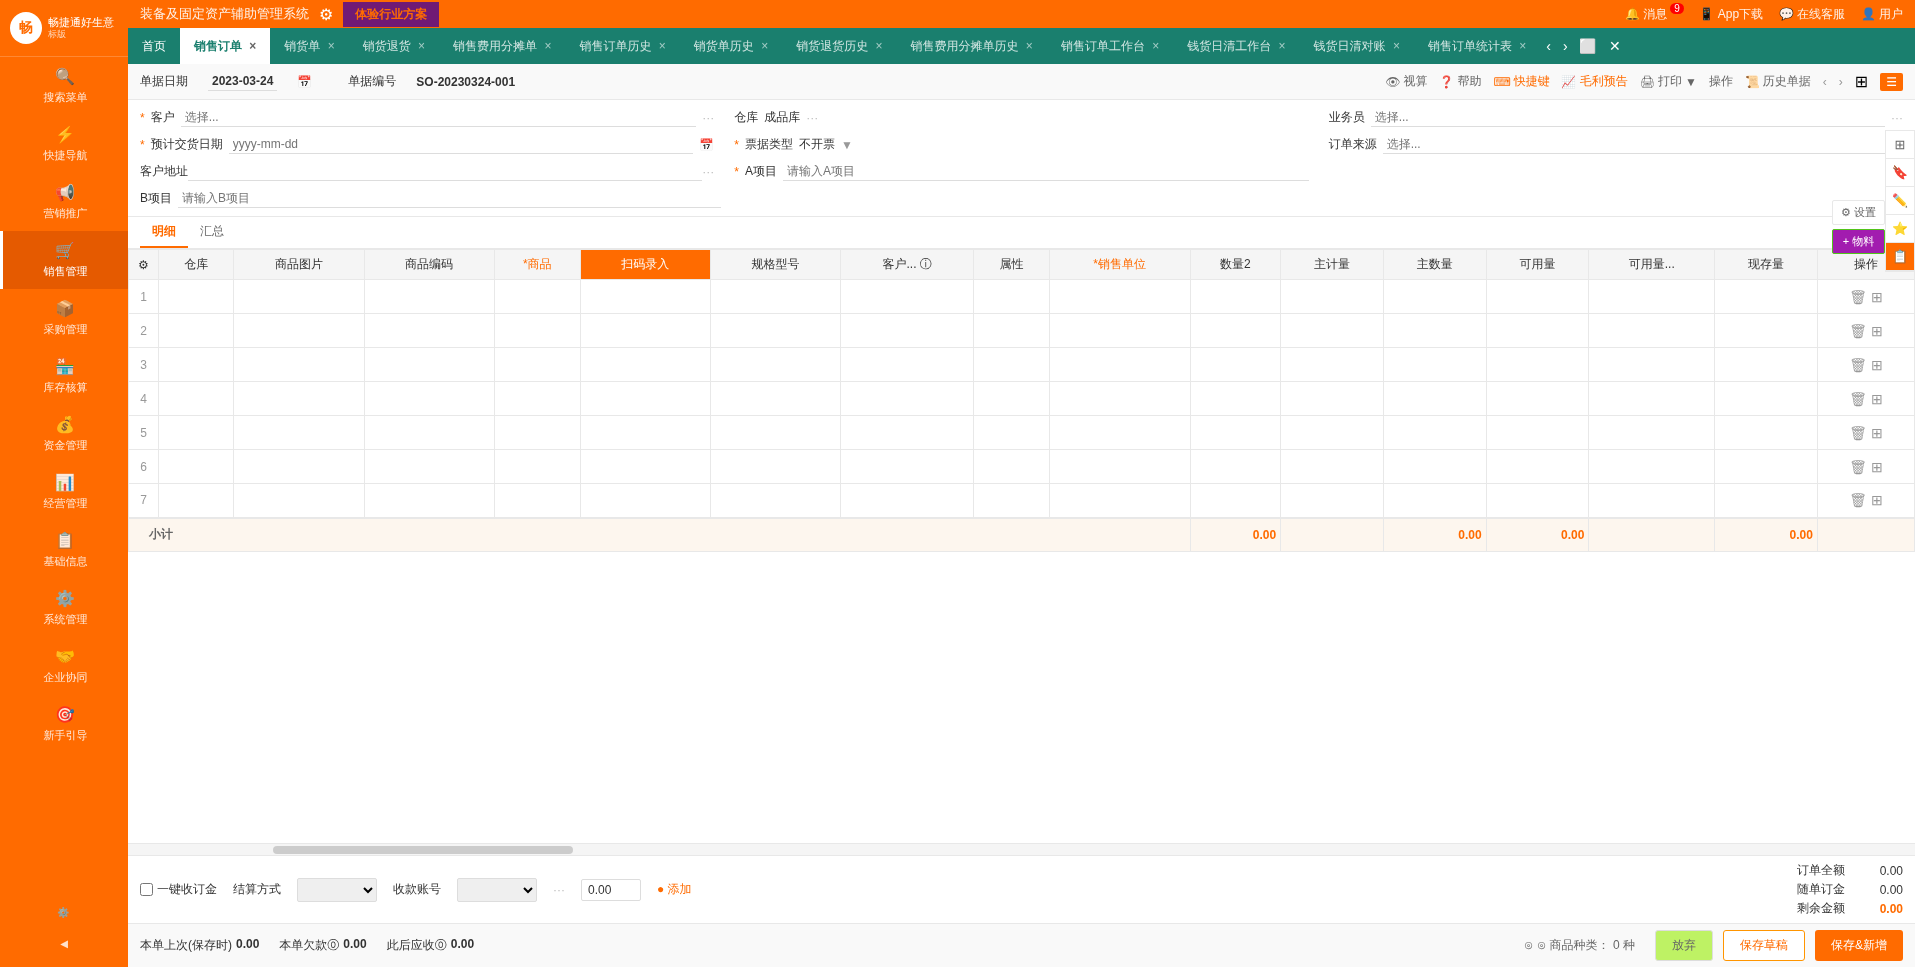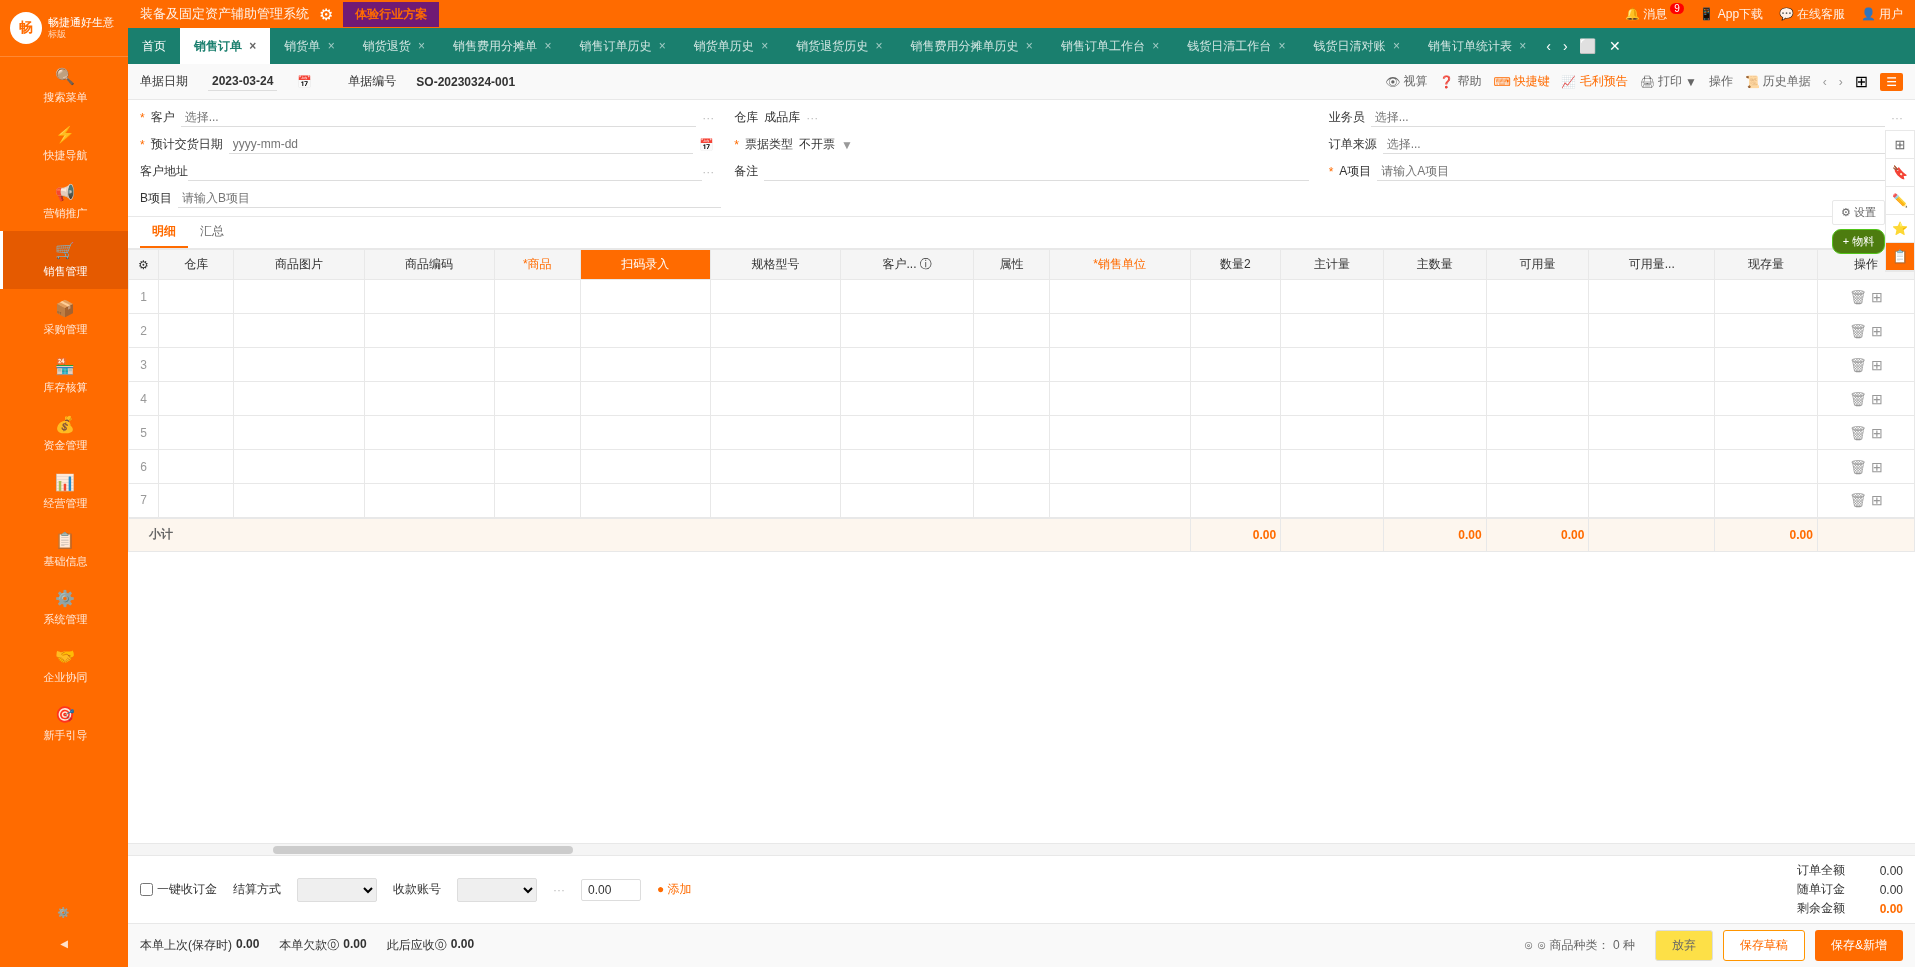--- a/index.html
+++ b/index.html
@@ -137,21 +137,21 @@
     .order-summary-value { color: #333; min-width: 50px; text-align: right; }
     .order-summary-value.highlight { color: #ff6b00; font-weight: bold; }
 
     
     .page-footer {
       display: flex; align-items: center; padding: 6px 12px; border-top: 1px solid #e8e8e8; background: #f9f9f9; gap: 20px;
     }
     .footer-stat { font-size: 12px; color: #333; display: flex; align-items: flex-start; gap: 4px; }
     .footer-stat-num { color: #333; font-weight: bold; }
     .footer-btns { margin-left: auto; display: flex; gap: 10px; }
-    .btn-discard { border: 1px solid #ddd; background: #fde047; padding: 6px 16px; border-radius: 3px; cursor: pointer; font-size: 12px; color: #666; }
+    .btn-discard { border: 1px solid #ddd; background: #bef264; padding: 6px 16px; border-radius: 3px; cursor: pointer; font-size: 12px; color: #666; }
     .btn-save { border: 1px solid #ff9500; background: white; color: #ff6b00; padding: 6px 16px; border-radius: 3px; cursor: pointer; font-size: 12px; }
     .btn-save-new { background: #ff6b00; color: white; padding: 6px 16px; border-radius: 3px; cursor: pointer; font-size: 12px; border: none; }
     .product-count { font-size: 12px; color: #666; }
     .settings-btn {
       background: white; border: 1px solid #e8e8e8; padding: 4px 8px; font-size: 11px; cursor: pointer; border-radius: 2px; color: #666; white-space: nowrap;
     }
     .topbar-app { color: rgba(255,255,255,0.9); font-size: 12px; cursor: pointer; display: flex; align-items: center; gap: 3px; }
 
     
     .th-gear { width: 30px; }
@@ -362,21 +362,21 @@
         </span>
         <span style="cursor:pointer;color:#999;">‹</span>
         <span style="cursor:pointer;color:#999;">›</span>
         <button style="background:none;border:none;cursor:pointer;font-size:16px;">⊞</button>
         <button style="background:#ff6b00;color:white;border:none;padding:2px 6px;cursor:pointer;border-radius:2px;font-size:12px;">☰</button>
       </div>
     </div>
 
     <div style="position:absolute;right:30px;top:200px;display:flex;flex-direction:column;gap:4px;z-index:20;">
       <button class="settings-btn">⚙ 设置</button>
-      <button class="settings-btn" style="background:#4d7c0f;color:white;border-color:#52c41a;border-radius:9px;">+ 物料</button>
+      <button class="settings-btn" style="background:#a21caf;color:white;border-color:#52c41a;">+ 物料</button>
     </div>
 
     <div style="padding: 8px 12px; border-bottom: 1px solid #e8e8e8; background: white;">
       <div style="display: grid; grid-template-columns: 1fr 1fr 1fr; gap: 8px 20px;">
 
         <div style="display:flex;align-items:center;gap:6px;">
           <span style="color:#ff6b00;font-size:12px;">*</span>
           <span style="font-size:12px;color:#333;">客户</span>
           <input type="text" style="flex: 1 1 0%; border-top: none; border-right: none; border-left: none; border-image: initial; border-bottom: 1px solid rgb(221, 221, 221); font-size: 12px; color: rgb(187, 187, 187); outline: none; padding: 2px 4px;" placeholder="选择...">
           <span style="color:#bbb;">···</span>
@@ -419,24 +419,20 @@
       </div>
 
       <div style="display: grid; grid-template-columns: 1fr 1fr 1fr; gap: 8px 20px; margin-top: 8px;">
 
         <div style="display:flex;align-items:center;">
           <span style="font-size:12px;color:#333;">客户地址</span>
           <input type="text" style="flex: 1 1 0%; border-top: none; border-right: none; border-left: none; border-image: initial; border-bottom: 1px solid rgb(221, 221, 221); font-size: 12px; outline: none; padding: 2px 4px;">
           <span style="color:#bbb;">···</span>
         </div>
 
-        <div style="display:flex;align-items:center;gap:6px;">
-          <span style="font-size:12px;color:#333;">备注</span>
-          <input type="text" style="flex: 1 1 0%; border-top: none; border-right: none; border-left: none; border-image: initial; border-bottom: 1px solid rgb(221, 221, 221); font-size: 12px; outline: none; padding: 2px 4px;">
-        </div>
 
         <div style="display:flex;align-items:center;gap:6px;">
           <span style="color:#ff6b00;font-size:12px;">*</span>
           <span style="font-size:12px;color:#333;">A项目</span>
           <input type="text" style="flex: 1 1 0%; border-top: none; border-right: none; border-left: none; border-image: initial; border-bottom: 1px solid rgb(221, 221, 221); font-size: 12px; color: rgb(187, 187, 187); outline: none; padding: 2px 4px;" placeholder="请输入A项目">
         </div>
       </div>
 
       <div style="display: grid; grid-template-columns: 1fr 2fr; gap: 8px 20px; margin-top: 8px;">
 

